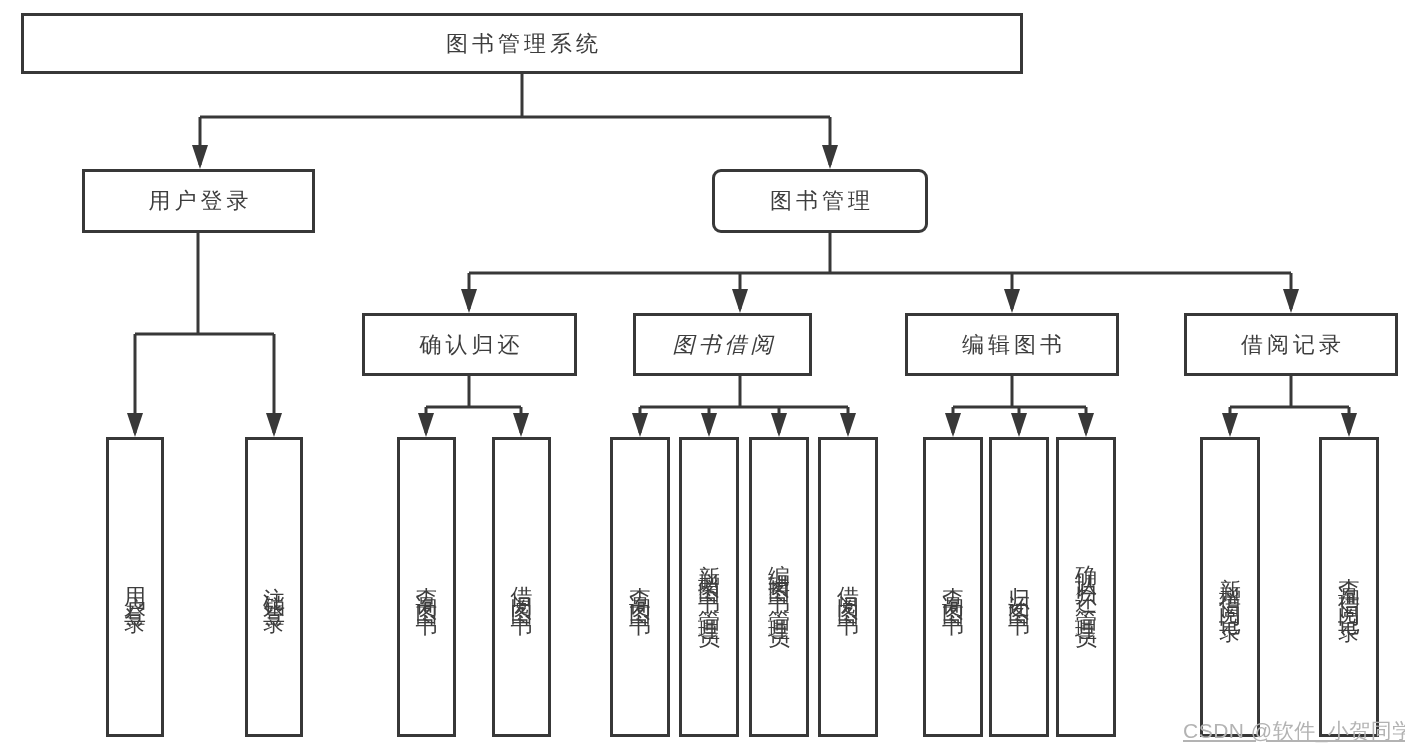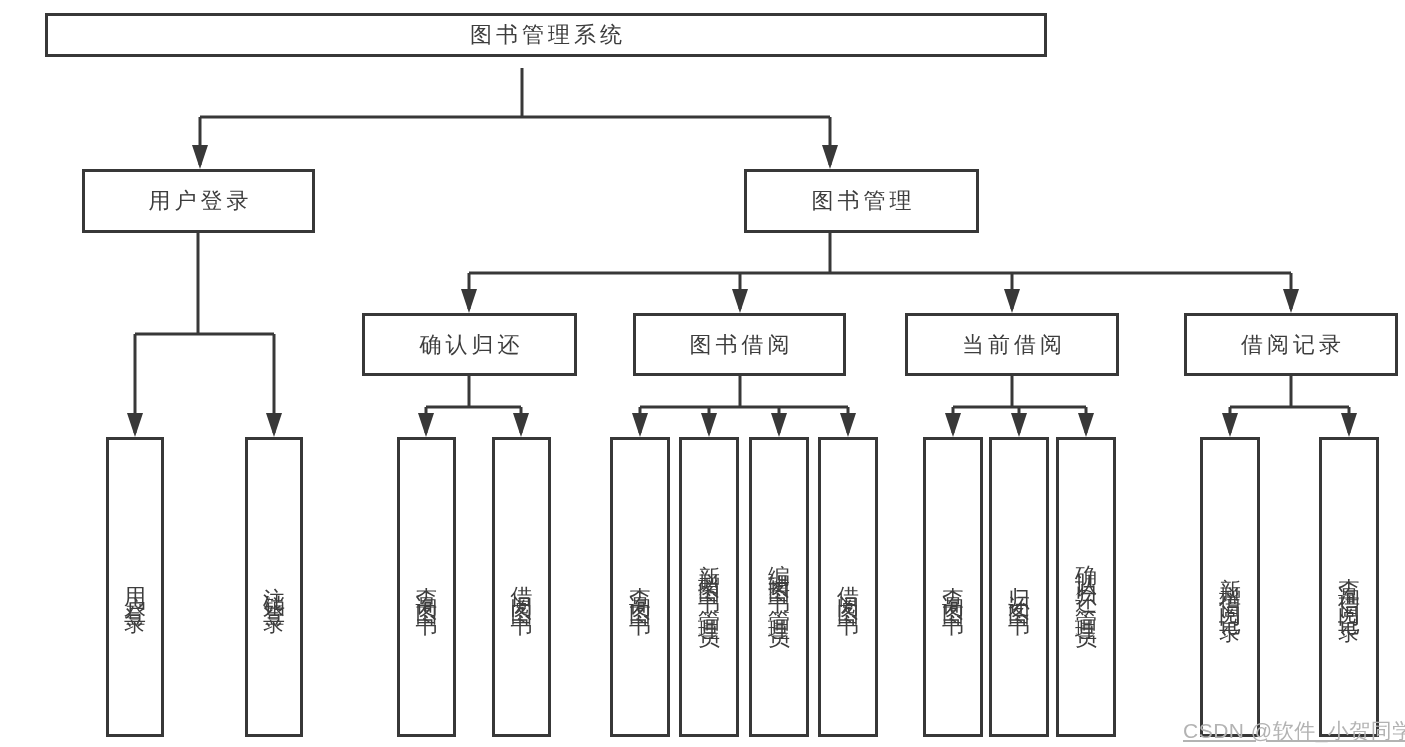--- a/index.html
+++ b/index.html
@@ -111,31 +111,31 @@
     </g>
 
     <g>
       <path d="M1291 376 V407"></path>
       <path d="M1230 407 H1349"></path>
       <path d="M1230 407 V433" marker-end="url(#arrow)"></path>
       <path d="M1349 407 V433" marker-end="url(#arrow)"></path>
     </g>
   </svg>
 
-  <div class="node h" style="left:21px;top:13px;width:1002px;height:44px;margin-left:24px;">图书管理系统</div>
+  <div class="node h" style="left:21px;top:13px;width:1002px;height:61px;">图书管理系统</div>
 
   <div class="node h" style="left:82px;top:169px;width:233px;height:64px;">用户登录</div>
 
-  <div class="node h" style="left:744px;top:169px;width:235px;height:64px;">图书管理</div>
+  <div class="node h" style="left:712px;top:169px;width:216px;height:64px;border-radius:9px;">图书管理</div>
 
   <div class="node h" style="left:362px;top:313px;width:215px;height:63px;">确认归还</div>
 
-  <div class="node h" style="left:633px;top:313px;width:213px;height:63px;">图书借阅</div>
+  <div class="node h" style="left:633px;top:313px;width:179px;height:63px;font-style:italic;">图书借阅</div>
 
-  <div class="node h" style="left:905px;top:313px;width:214px;height:63px;">当前借阅</div>
+  <div class="node h" style="left:905px;top:313px;width:214px;height:63px;">编辑图书</div>
 
   <div class="node h" style="left:1184px;top:313px;width:214px;height:63px;">借阅记录</div>
 
   <div class="node leaf" style="left:106px;top:437px;width:58px;height:300px;">
     <span class="leaf-text">用户登录</span>
   </div>
   <div class="node leaf" style="left:245px;top:437px;width:58px;height:300px;">
     <span class="leaf-text">注销登录</span>
   </div>
 

